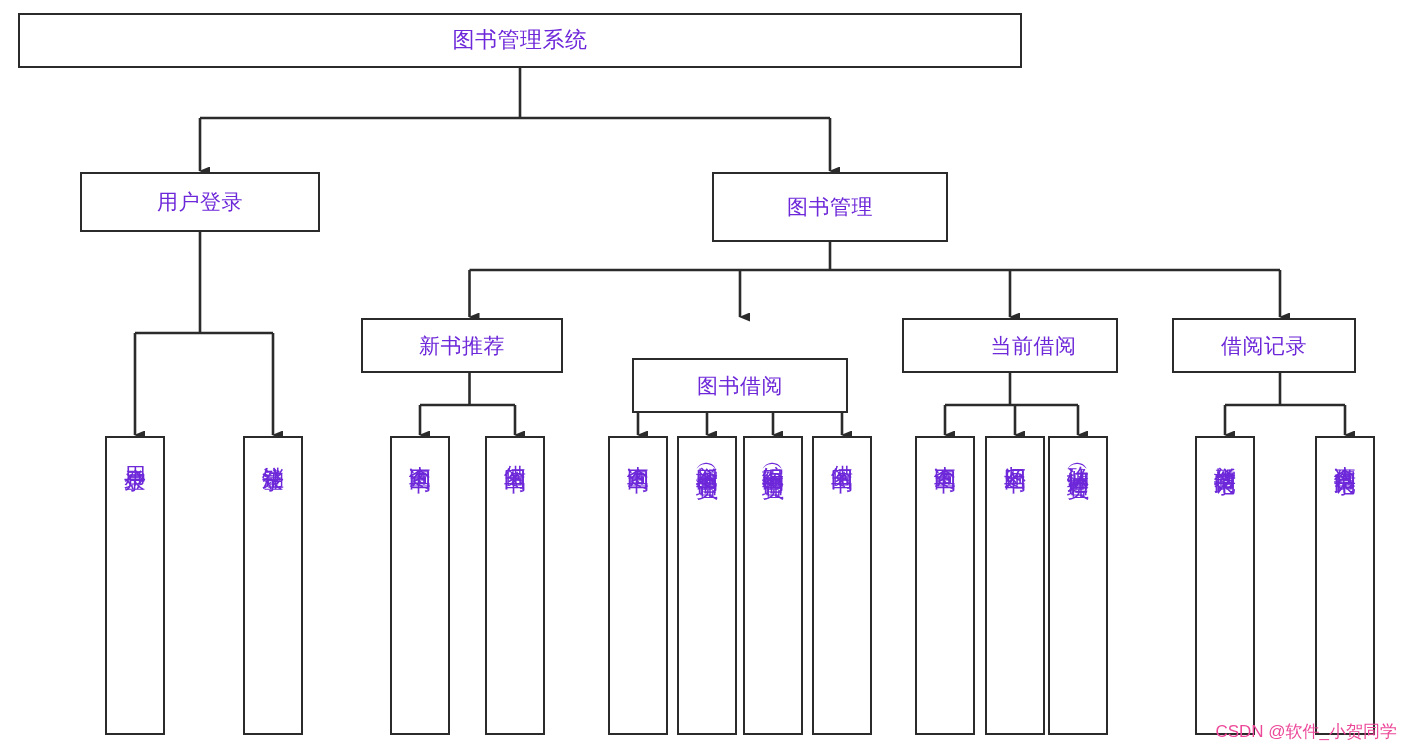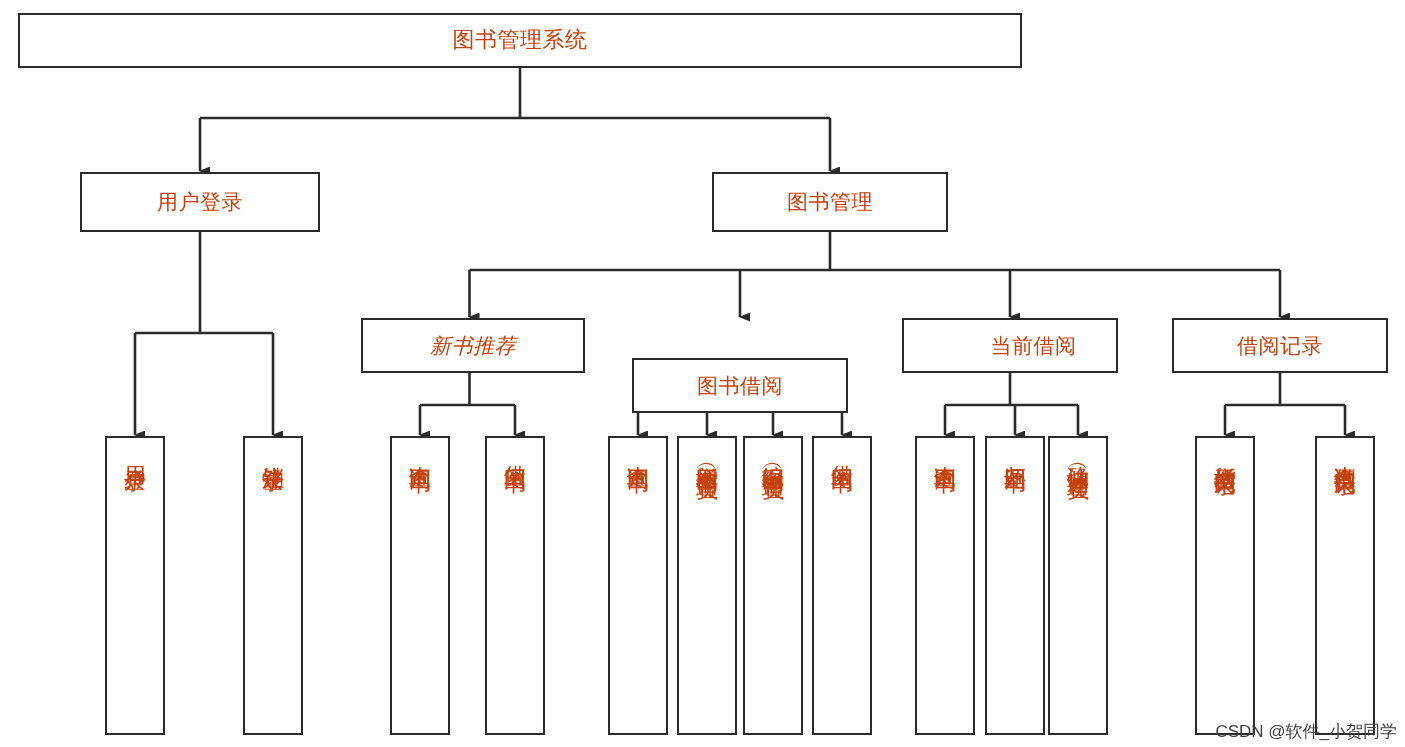--- a/index.html
+++ b/index.html
@@ -30,21 +30,21 @@
     position: absolute;
     box-sizing: border-box;
     background: #ffffff;
     border: 2px solid #2b2b2b;
     display: flex;
     align-items: center;
     justify-content: center;
     z-index: 3;
   }
   .node-label {
-    color: #c2410c;
+    color: #6d28d9;
     line-height: 1.12;
     letter-spacing: 0.5px;
     text-align: right;
     white-space: nowrap;
   }
   .node.horizontal .node-label {
     font-size: 21px;
   }
   .node.root .node-label {
     font-size: 22px;
@@ -59,21 +59,21 @@
     text-orientation: upright;
     font-size: 22px;
     letter-spacing: 2px;
     line-height: 1.0;
   }
   #watermark {
     position: absolute;
     right: 8px;
     bottom: 4px;
     font-size: 17px;
-    color: #404040;
+    color: #ec4899;
     z-index: 9;
     white-space: nowrap;
     font-family: "Liberation Sans", "DejaVu Sans", sans-serif;
   }
 </style>
 </head>
 <body>
 
 <div id="diagram-root">
 
@@ -121,37 +121,37 @@
   </svg>
 
   <div class="node root horizontal" style="left: 18px; top: 13px; width: 1004px; height: 55px;">
     <span class="node-label">图书管理系统</span>
   </div>
 
   <div class="node horizontal" style="left: 80px; top: 172px; width: 240px; height: 60px;">
     <span class="node-label">用户登录</span>
   </div>
 
-  <div class="node horizontal" style="left: 712px; top: 172px; width: 236px; height: 60px;">
+  <div class="node horizontal" style="left: 712px; top: 172px; width: 236px; height: 70px;">
     <span class="node-label">图书管理</span>
   </div>
 
-  <div class="node horizontal" style="left: 361px; top: 318px; width: 224px; height: 55px; font-style: italic;">
+  <div class="node horizontal" style="left: 361px; top: 318px; width: 202px; height: 55px;">
     <span class="node-label">新书推荐</span>
   </div>
 
   <div class="node horizontal" style="left: 632px; top: 318px; width: 216px; height: 55px; margin-top: 40px;">
     <span class="node-label">图书借阅</span>
   </div>
 
   <div class="node horizontal" style="left: 902px; top: 318px; width: 216px; height: 55px; padding-left: 47px;">
     <span class="node-label">当前借阅</span>
   </div>
 
-  <div class="node horizontal" style="left: 1172px; top: 318px; width: 216px; height: 55px;">
+  <div class="node horizontal" style="left: 1172px; top: 318px; width: 184px; height: 55px;">
     <span class="node-label">借阅记录</span>
   </div>
 
   <div class="node vertical" style="left: 105px; top: 436px; width: 60px; height: 299px;">
     <span class="node-label">用户登录</span>
   </div>
 
   <div class="node vertical" style="left: 243px; top: 436px; width: 60px; height: 299px;">
     <span class="node-label">注销登录</span>
   </div>

